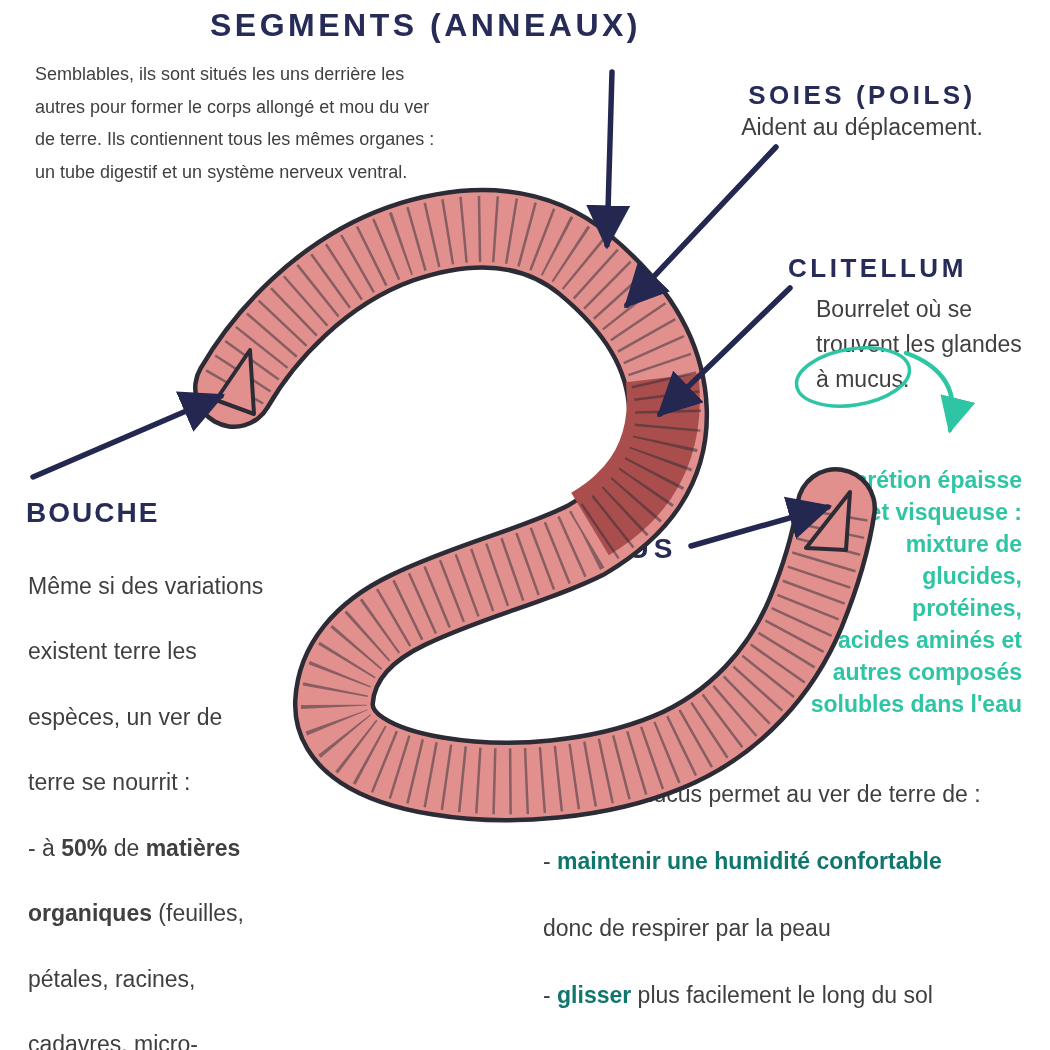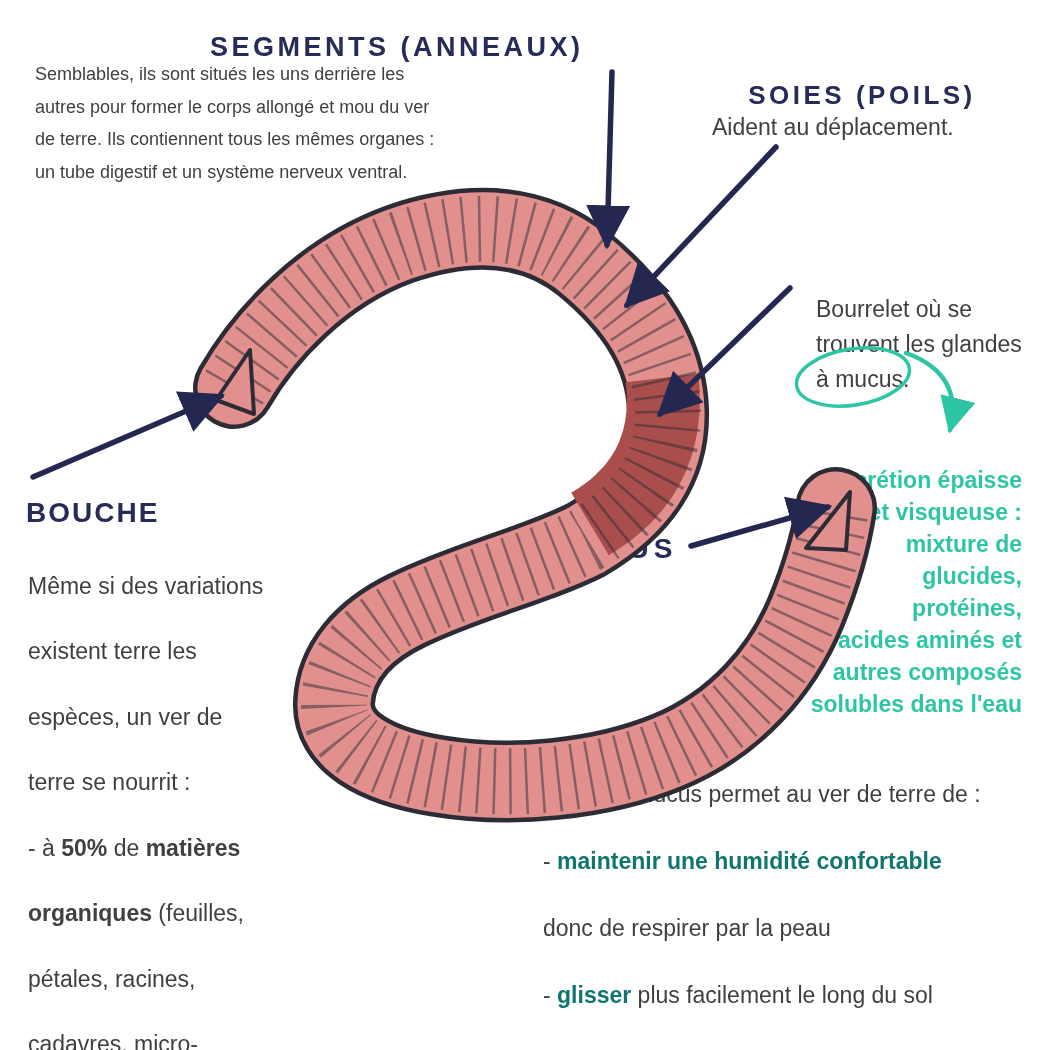--- a/index.html
+++ b/index.html
@@ -23,29 +23,30 @@
     text-align:right;white-space:pre-line;z-index:2;
   }
   .center-line{text-align:center;}
   #diagram-svg{position:absolute;left:0;top:0;z-index:5;pointer-events:none;}
 </style>
 </head>
 <body>
 
 <div id="canvas">
 
-  <div class="hdr" style="left:210px;top:32px;width:430px;text-align:left;font-size:27px;">SEGMENTS (ANNEAUX)</div>
+  <div class="hdr" style="left:210px;top:7px;width:430px;text-align:left;font-size:32px;">SEGMENTS (ANNEAUX)</div>
   <div class="body-text" style="left:35px;top:58px;width:590px;font-size:18px;">Semblables, ils sont situés les uns derrière les
 autres pour former le corps allongé et mou du ver
 de terre. Ils contiennent tous les mêmes organes :
 un tube digestif et un système nerveux ventral.</div>
 
   <div class="hdr" style="left:712px;top:80px;width:300px;text-align:center;">SOIES (POILS)</div>
-  <div class="body-text" style="left:712px;top:111px;width:300px;text-align:left;">Aident au déplacement.</div>
+  <div class="body-text" style="left:712px;top:111px;width:300px;text-align:center;">Aident au déplacement.</div>
 
+  <div class="hdr" style="left:788px;top:253px;">CLITELLUM</div>
   <div class="body-text" style="left:816px;top:292px;width:250px;line-height:35px;">Bourrelet où se
 trouvent les glandes
 à mucus.</div>
 
   <div class="teal-block" style="left:785px;top:464px;width:237px;">Sécrétion épaisse
 et visqueuse :
 mixture de
 glucides,
 protéines,
 acides aminés et

